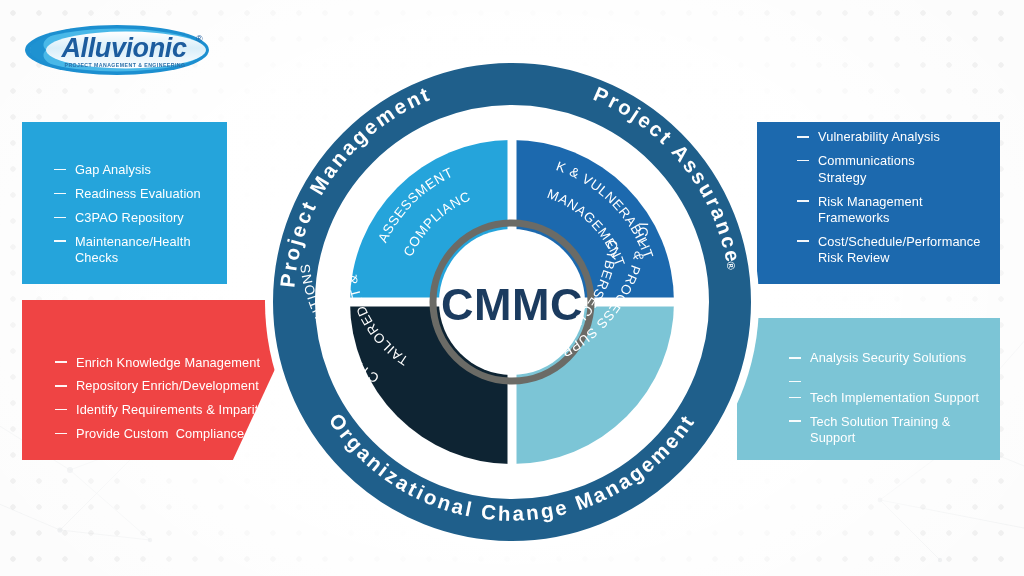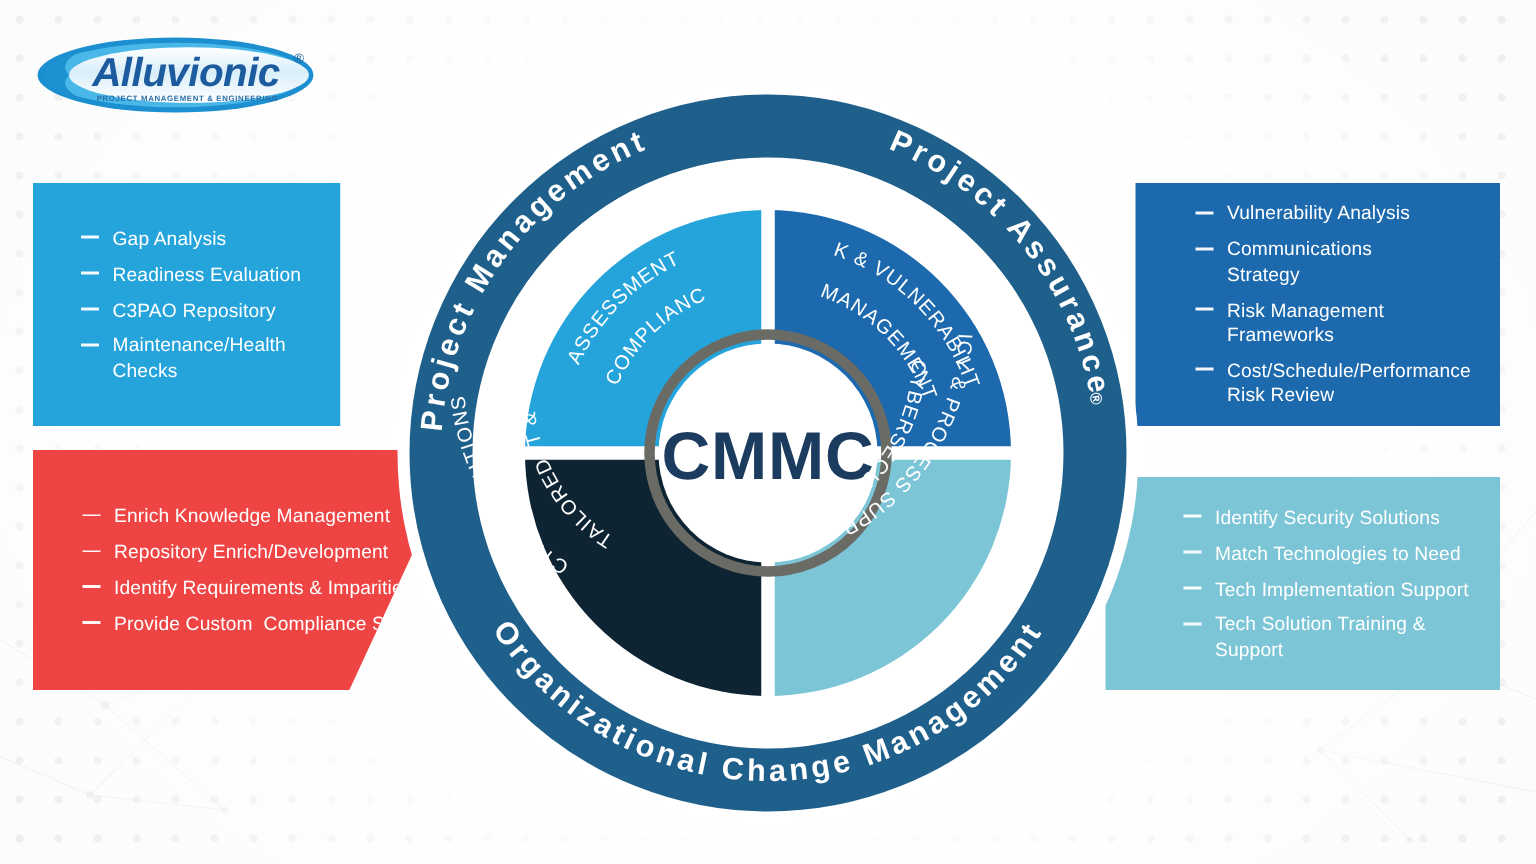--- a/index.html
+++ b/index.html
@@ -27,21 +27,21 @@
     position:absolute;inset:0;opacity:.5;
   }
   
   #logo{
     position:absolute;left:22px;top:22px;width:190px;height:56px;
   }
   
   .info-box{
     position:absolute;
     box-sizing:border-box;
-    display:flex;flex-direction:column;justify-content:center;
+    display:flex;flex-direction:column;justify-content:flex-end;
     color:#ffffff;
   }
   .info-list{list-style:none;margin:0;padding:0;}
   .info-list li{
     display:flex;align-items:flex-start;
     font-size:12.8px;line-height:1.28;
     margin:7.5px 0;
     letter-spacing:.1px;
   }
   .dash{
@@ -185,25 +185,24 @@
         <span class="dash"></span>
         <span class="itxt">Provide Custom  Compliance Solution</span>
       </li>
   </ul>
 </div>
 
 <div class="info-box" id="box-br">
   <ul class="info-list">
     <li>
         <span class="dash"></span>
-        <span class="itxt">Identify Security Solutions</span>
-      </li>
-    <li>
-        <span class="dash"></span>
-        <span class="itxt">Match Technologies to Need</span>
+        <span class="itxt">Analysis Security Solutions</span>
+      </li>
+    <li>
+        <span class="dash"></span>
       </li>
     <li>
         <span class="dash"></span>
         <span class="itxt">Tech Implementation Support</span>
       </li>
     <li>
         <span class="dash"></span>
         <span class="itxt">Tech Solution Training &amp; Support</span>
       </li>
   </ul>

